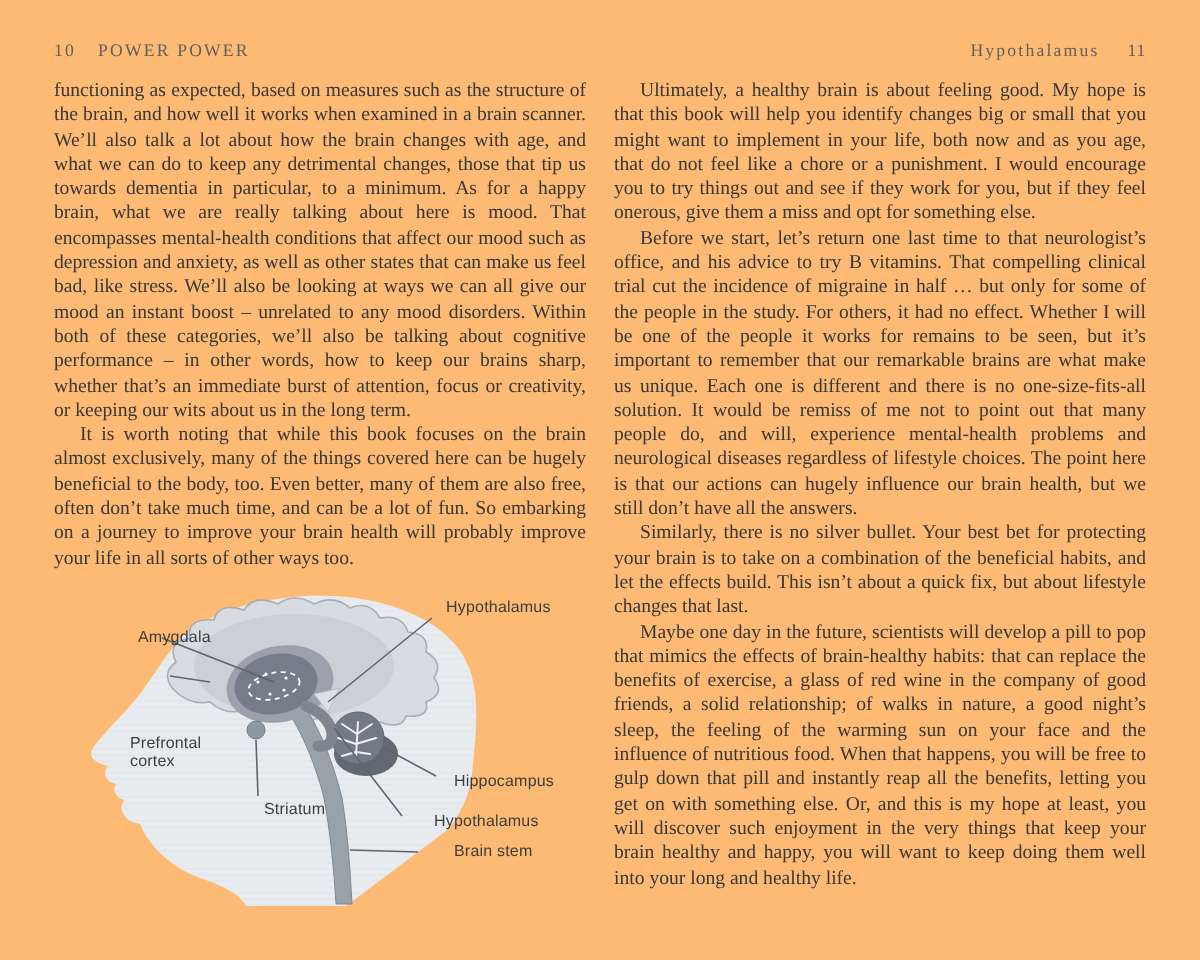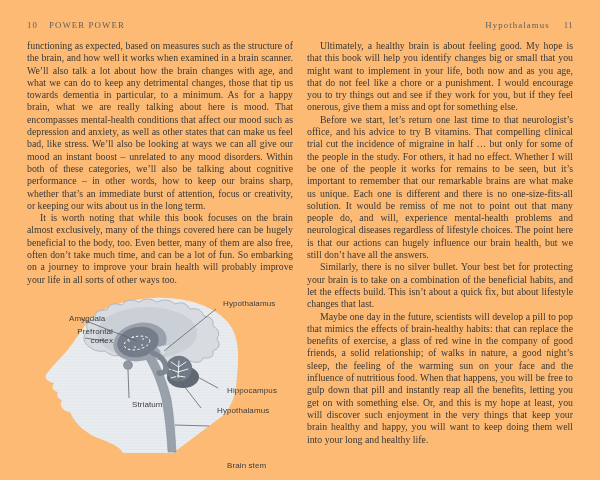--- a/index.html
+++ b/index.html
@@ -59,21 +59,21 @@
   .dlabel {
     position: absolute;
     font-family: "Liberation Sans", sans-serif;
     font-size: 8px;
     line-height: 9.5px;
     color: #3d3d3d;
     letter-spacing: 0.1px;
     white-space: nowrap;
     padding-left: 16px;
   }
-  .dlabel.wrap { white-space: normal; text-align: right; }
+  .dlabel.wrap { white-space: normal; text-align: left; margin-top: 40px; }
 </style>
 </head>
 <body>
 
 <div class="spread">
 
   <div class="col left">
     <div class="running-header">
       <span>10</span>
       <span class="rh-gap-l">POWER POWER</span>
@@ -135,21 +135,21 @@
           <path d="M184,131 L150,130"></path>
         </g>
       </svg>
 
       <span class="dlabel" style="left:28px; top:19px;">Amygdala</span>
       <span class="dlabel wrap" style="left:24px; top:32px; width:48px;">Prefrontal cortex</span>
       <span class="dlabel" style="left:182px; top:4px;">Hypothalamus</span>
       <span class="dlabel" style="left:91px; top:105px;">Striatum</span>
       <span class="dlabel" style="left:186px; top:91px;">Hippocampus</span>
       <span class="dlabel" style="left:176px; top:111px;">Hypothalamus</span>
-      <span class="dlabel" style="left:186px; top:126px;margin-top:40px;">Brain stem</span>
+      <span class="dlabel" style="left:186px; top:126px;">Brain stem</span>
     </div>
   </div>
 
   <div class="col right">
     <div class="running-header rh-right">
       <span>Hypothalamus</span>
       <span class="rh-gap-r">11</span>
     </div>
     <div class="body-text">
       <p>Ultimately, a healthy brain is about feeling good. My hope is that this book will help you identify changes big or small that you might want to implement in your life, both now and as you age, that do not feel like a chore or a punishment. I would encourage you to try things out and see if they work for you, but if they feel onerous, give them a miss and opt for something else.</p>

